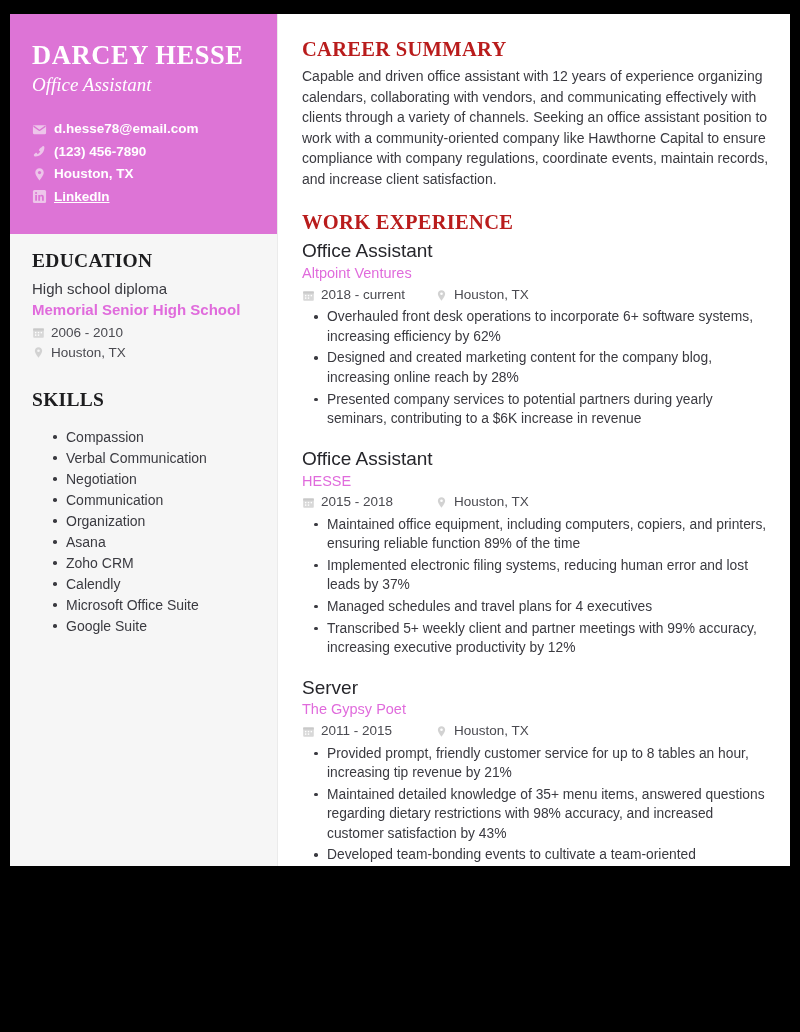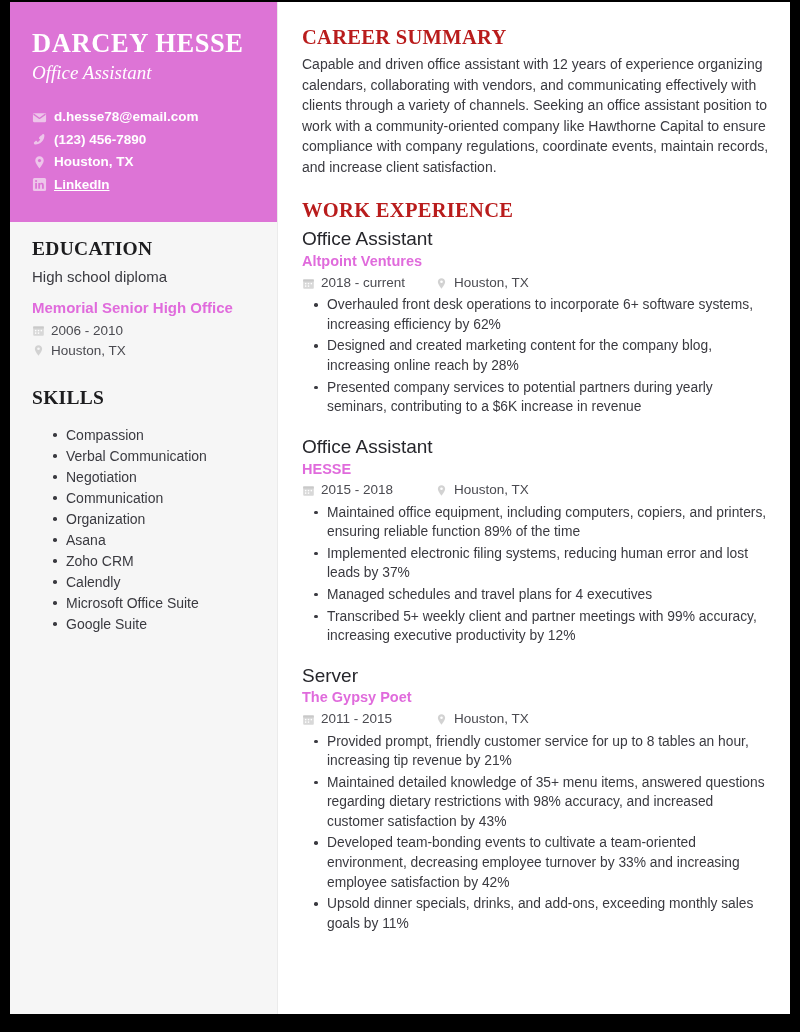--- a/index.html
+++ b/index.html
@@ -10,23 +10,23 @@
   body {
     width: 800px;
     height: 1032px;
     overflow: hidden;
     font-family: "Liberation Sans", sans-serif;
   }
 
   .page {
     position: absolute;
     left: 10px;
-    top: 2px;
+    top: 14px;
     width: 780px;
-    height: 1012px;
+    height: 852px;
     background: #ffffff;
     display: flex;
     overflow: hidden;
   }
 
   
   .sidebar {
     width: 267px;
     flex: 0 0 267px;
     background: #f6f6f6;
@@ -92,21 +92,21 @@
     letter-spacing: 0.3px;
     color: #1d1d1f;
     margin: 0 0 7px 0;
   }
   .side-head.skills-head { margin-top: 26px; }
 
   .edu-degree {
     font-size: 15px;
     color: #3a3a40;
     line-height: 1.35;
-    margin-bottom: 11px;
+    margin-bottom: 1px;
   }
   .edu-school {
     font-size: 15px;
     color: #e06bdc;
     font-weight: bold;
     line-height: 1.32;
     margin-bottom: 3px;
   }
   .meta-row {
     display: flex;
@@ -169,21 +169,21 @@
   .job { margin-bottom: 18px; }
   .job-title {
     font-size: 19px;
     color: #26262b;
     line-height: 1.25;
     margin-bottom: 1px;
   }
   .job-company {
     font-size: 14.5px;
     color: #e06bdc;
-    font-weight: bold;
+    font-weight: normal;
     line-height: 1.3;
     margin-bottom: 2px;
   }
   .job-meta {
     display: flex;
     align-items: center;
     margin-bottom: 2px;
   }
   .job-meta .meta-row { font-size: 13.5px; }
   .job-meta .meta-date { min-width: 133px; }
@@ -259,21 +259,21 @@
           </span>
           <a href="#" class="contact-link">LinkedIn</a>
         </li>
       </ul>
     </div>
 
     <div class="side-body">
 
       <h2 class="side-head">EDUCATION</h2>
       <div class="edu-degree">High school diploma</div>
-      <div class="edu-school">Memorial Senior High Office</div>
+      <div class="edu-school">Memorial Senior High School</div>
       <div class="meta-row">
         <span class="ico">
           <svg width="13" height="13" viewBox="0 0 16 16">
               <rect x="1.5" y="3" width="13" height="11.5" rx="1" fill="#d8d8d8"></rect>
               <rect x="1.5" y="3" width="13" height="2.6" fill="#c9c9c9"></rect>
               <rect x="3.6" y="7.2" width="1.8" height="1.8" fill="#ffffff"></rect>
               <rect x="7.1" y="7.2" width="1.8" height="1.8" fill="#ffffff"></rect>
               <rect x="10.6" y="7.2" width="1.8" height="1.8" fill="#ffffff"></rect>
               <rect x="3.6" y="10.3" width="1.8" height="1.8" fill="#ffffff"></rect>
               <rect x="7.1" y="10.3" width="1.8" height="1.8" fill="#ffffff"></rect>

